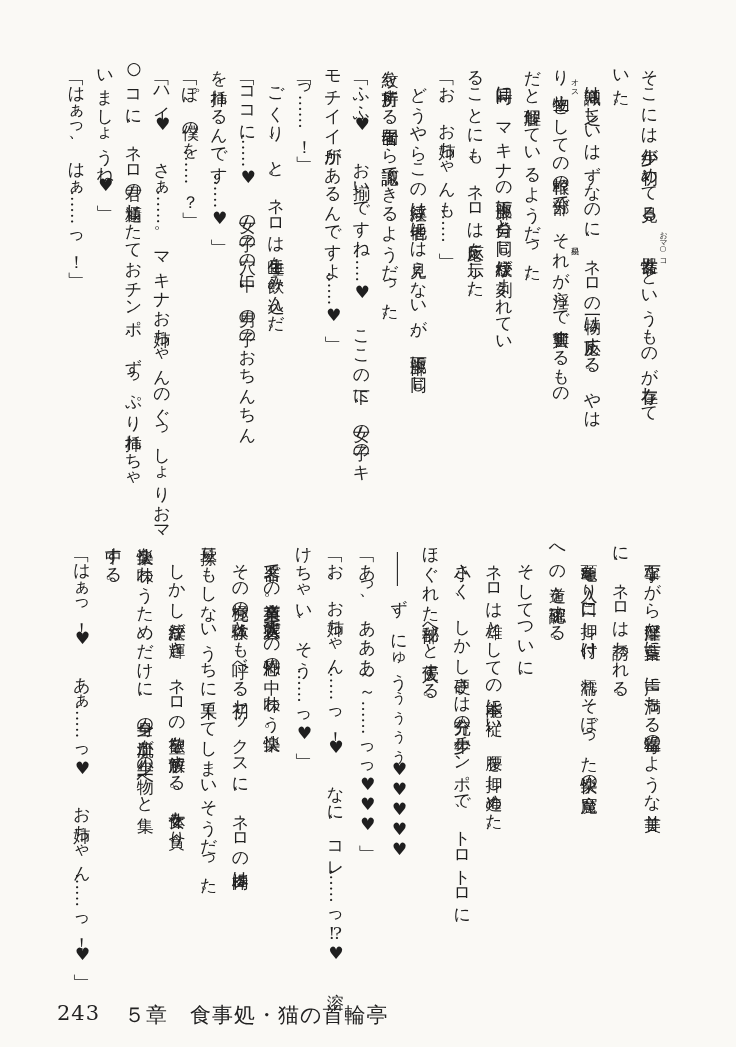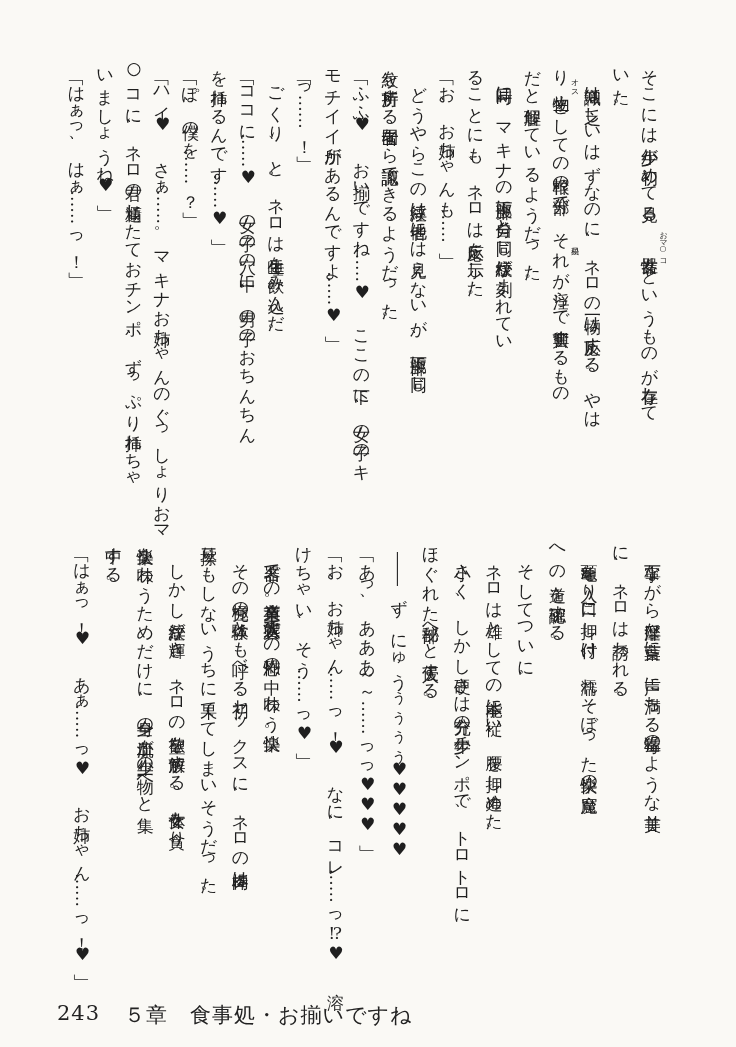--- a/index.html
+++ b/index.html
@@ -114,16 +114,16 @@
       <p class="tline ind">その究極の体験とも呼べる初セックスに、ネロの肉棒は</p>
       <p class="tline">三擦りもしないうちに果ててしまいそうだった。</p>
       <p class="tline ind">しかし淫紋が輝き、ネロの欲望を解放する。女体を貪り、</p>
       <p class="tline">快楽を味わうためだけに、全身の血流が少年の一物へと集</p>
       <p class="tline">中する。</p>
       <p class="tline ind">「はぁっ！♥　あぁ……っ♥　お姉ちゃん……っ！♥」</p>
     </div>
 
   <div class="footer">
     <span class="pnum">243</span>
-    <span class="chap">５章　食事処・お揃いですね</span>
+    <span class="chap">５章　食事処・猫の首輪亭</span>
   </div>
 
 </div>
 
 </body></html>

